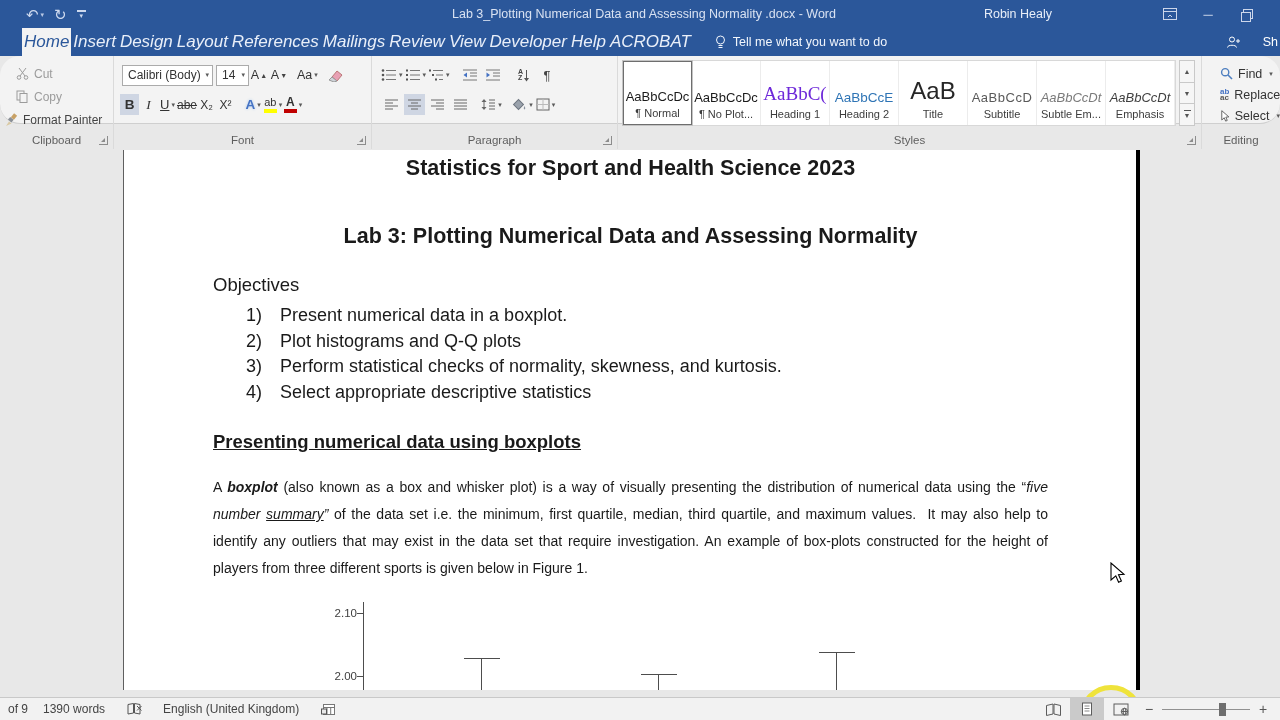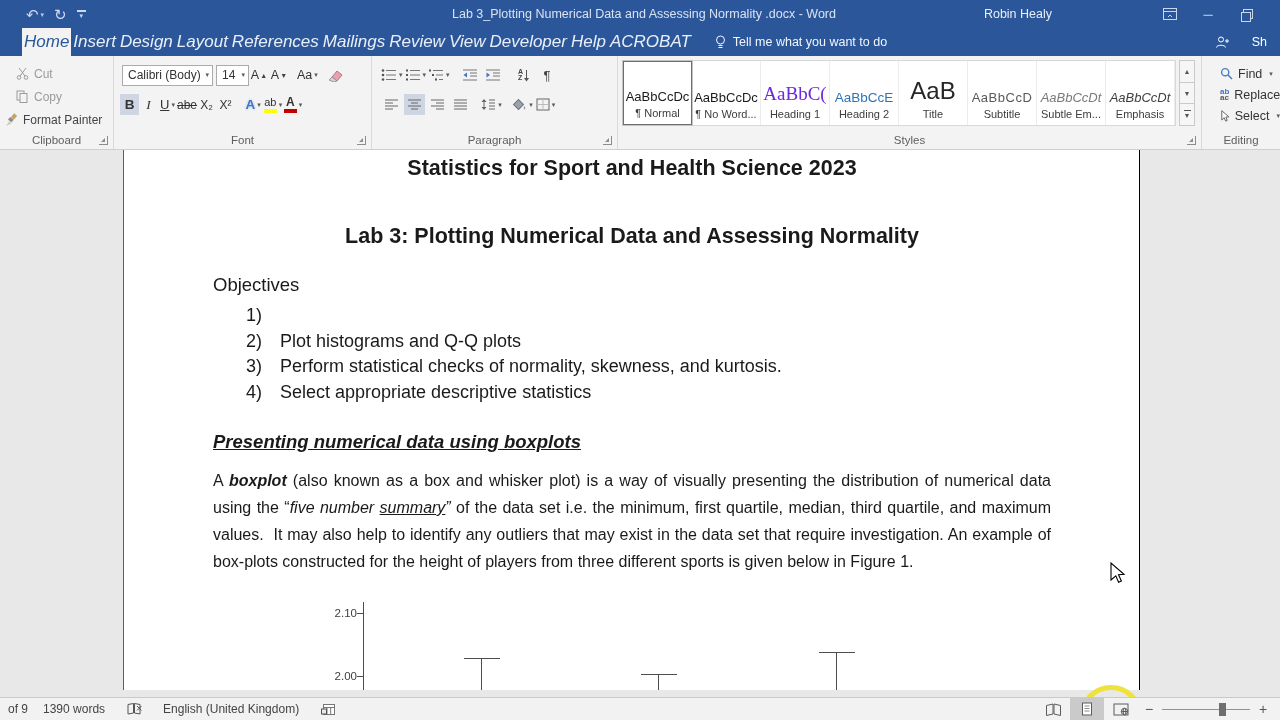--- a/index.html
+++ b/index.html
@@ -20,24 +20,24 @@
   .restore-box { position:relative; width:10px; height:10px; }
   .restore-box::before { content:""; position:absolute; left:2px; top:0; width:8px; height:8px; border:1px solid #ccd6ea; }
   .restore-box::after { content:""; position:absolute; left:0; top:3px; width:8px; height:8px; border:1px solid #ccd6ea; background:#2b579a; }
 
   
   .tabrow { position:absolute; left:0; top:28px; width:1280px; height:28px; background:#2b579a; display:flex; align-items:stretch; }
   .tabs { display:flex; margin-left:22px; }
   .tab { padding:0 2px; display:flex; align-items:center; font-size:17px; color:#e9eff9; cursor:default;font-style:italic; }
   .tab.active { background:#f3f3f3; color:#2b579a; }
   .tellme { display:flex; align-items:center; gap:7px; margin-left:22px; font-size:12.5px; color:#f2f6fc; }
-  .share { position:absolute; right:0; top:0; height:28px; display:flex; align-items:center; gap:22px; font-size:12.5px; color:#fff; padding-right:13px; }
-
-  
-  .ribbon { position:absolute; left:0; top:56px; width:1280px; height:94px; background:#f3f3f3; border-bottom:1px solid #cfcfcf; }
+  .share { position:absolute; right:0; top:0; height:28px; display:flex; align-items:center; gap:22px; font-size:12.5px; color:#fff; padding-right:2px; }
+
+  
+  .ribbon { position:absolute; left:0; top:56px; width:1280px; height:68px; background:#f3f3f3; border-bottom:1px solid #cfcfcf;border-radius:20px; }
   .rgroup { position:absolute; top:0; height:93px; border-right:1px solid #dadada; }
   .group-label { position:absolute; bottom:3px; left:0; right:0; text-align:center; font-size:11.5px; color:#5e5e5e; }
   .launcher { position:absolute; bottom:4px; right:5px; width:9px; height:9px; border-right:1px solid #8c8c8c; border-bottom:1px solid #8c8c8c; }
   .launcher::after { content:""; position:absolute; right:2px; bottom:2px; width:0; height:0; border-left:4px solid transparent; border-bottom:4px solid #8c8c8c; }
 
   
   .g-clipboard { left:0; width:114px; }
   .clip-item { display:flex; align-items:center; gap:5px; height:23px; font-size:12px; }
   .clip-pad { padding-top:6px; }
   .dim { color:#9b9b9b; }
@@ -95,30 +95,30 @@
   .morebar { width:7px; border-top:1px solid #555; margin-bottom:1px; }
 
   
   .g-edit { left:1202px; width:78px; border-right:none; }
   .ed-item { display:flex; align-items:center; gap:5px; height:21px; margin-left:18px; font-size:12.5px; color:#333; cursor:default; }
   .ed-pad { padding-top:7px; }
   .ic-replace { display:flex; flex-direction:column; font-size:8px; line-height:6px; color:#4472c4; font-weight:bold; }
 
   
   .docarea { position:absolute; left:0; top:150px; width:1280px; height:547px; background:#e8e8e8; }
-  .page { position:absolute; left:123px; top:0; width:1017px; height:540px; background:#fff; border-left:1px solid #5f5f5f; border-right:1px solid #000000; padding:0 88px 0 89px; }
+  .page { position:absolute; left:123px; top:0; width:1017px; height:540px; background:#fff; border-left:1px solid #5f5f5f; border-right:4px solid #000000; padding:0 88px 0 89px; }
   .doc-title { text-align:center; font-weight:bold; font-size:21.5px; }
   .t1 { padding-top:6px; }
   .t2 { margin-top:43px; }
   .obj-head { margin-top:25px; font-size:18.5px; }
   .num-list { margin-top:7px; }
   .num-row { display:flex; font-size:18px; line-height:25.5px; }
   .num-row .n { width:34px; margin-left:33px; }
-  .sec-head { margin-top:26px; font-size:18.5px; font-weight:bold; text-decoration:underline;font-style:italic; }
-  .body-par { margin-top:14px; font-size:16px; line-height:27px; text-align:justify; }
+  .sec-head { margin-top:26px; font-size:18.5px; font-weight:bold; text-decoration:underline; }
+  .body-par { margin-top:21px; font-size:14px; line-height:27px; text-align:justify; }
   .bi { font-weight:bold; font-style:italic; }
   .it { font-style:italic; }
   .itu { font-style:italic; text-decoration:underline; }
 
   
   .fig-el { position:absolute; background:#4d4d4d; }
   .fig-label { position:absolute; font-size:11.5px; color:#404040; width:28px; text-align:right; background:none; }
 
   
   .cursor-ring { position:absolute; left:1079px; top:535px; width:64px; height:64px; border:5px solid #efe33b; border-radius:50%; }
@@ -426,21 +426,21 @@
   </div>
 
   <div class="rgroup g-styles">
     <div class="gallery">
       <div class="scell sel">
           <span class="sample st-normal">AaBbCcDc</span>
           <span class="sname">¶ Normal</span>
         </div>
       <div class="scell">
           <span class="sample st-normal">AaBbCcDc</span>
-          <span class="sname">¶ No Word...</span>
+          <span class="sname">¶ No Plot...</span>
         </div>
       <div class="scell">
           <span class="sample st-h1">AaBbC(</span>
           <span class="sname">Heading 1</span>
         </div>
       <div class="scell">
           <span class="sample st-h2">AaBbCcE</span>
           <span class="sname">Heading 2</span>
         </div>
       <div class="scell">
@@ -495,20 +495,21 @@
 </div>
 
 <div class="docarea">
   <div class="page">
     <div class="doc-title t1">Statistics for Sport and Health Science 2023</div>
     <div class="doc-title t2">Lab 3: Plotting Numerical Data and Assessing Normality</div>
     <div class="obj-head">Objectives</div>
     <div class="num-list">
       <div class="num-row">
           <span class="n">1)</span>
+          <span>Present numerical data in a boxplot.</span>
         </div>
       <div class="num-row">
           <span class="n">2)</span>
           <span>Plot histograms and Q-Q plots</span>
         </div>
       <div class="num-row">
           <span class="n">3)</span>
           <span>Perform statistical checks of normality, skewness, and kurtosis.</span>
         </div>
       <div class="num-row">

